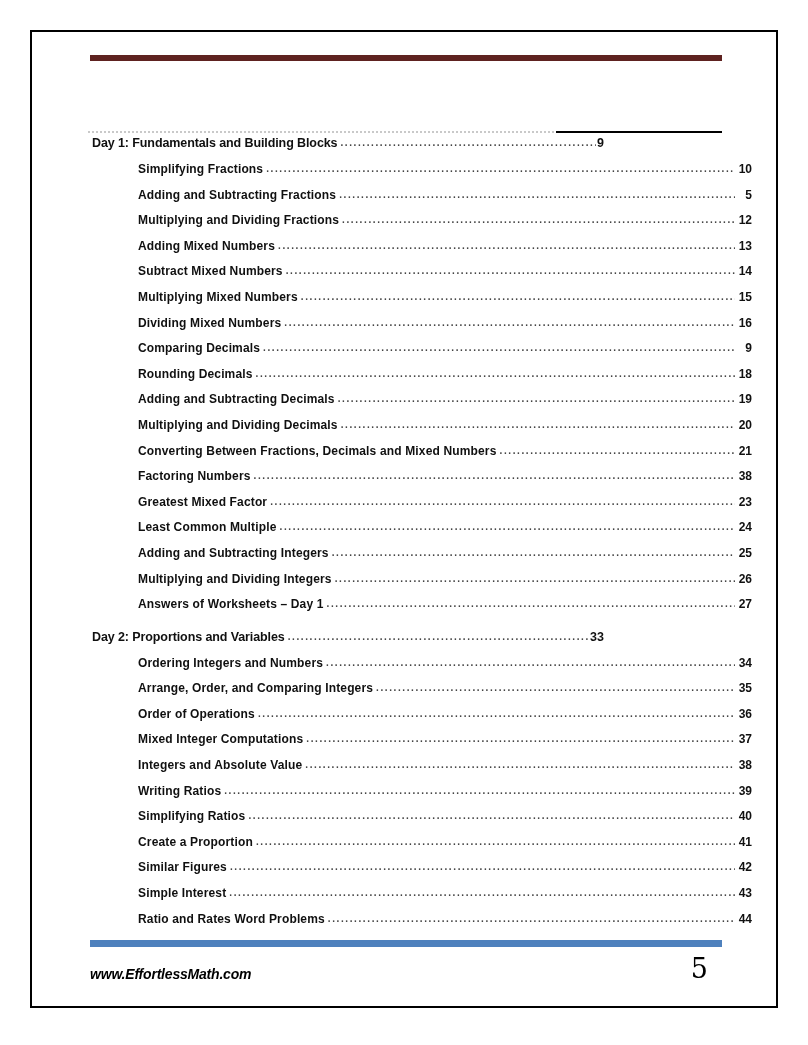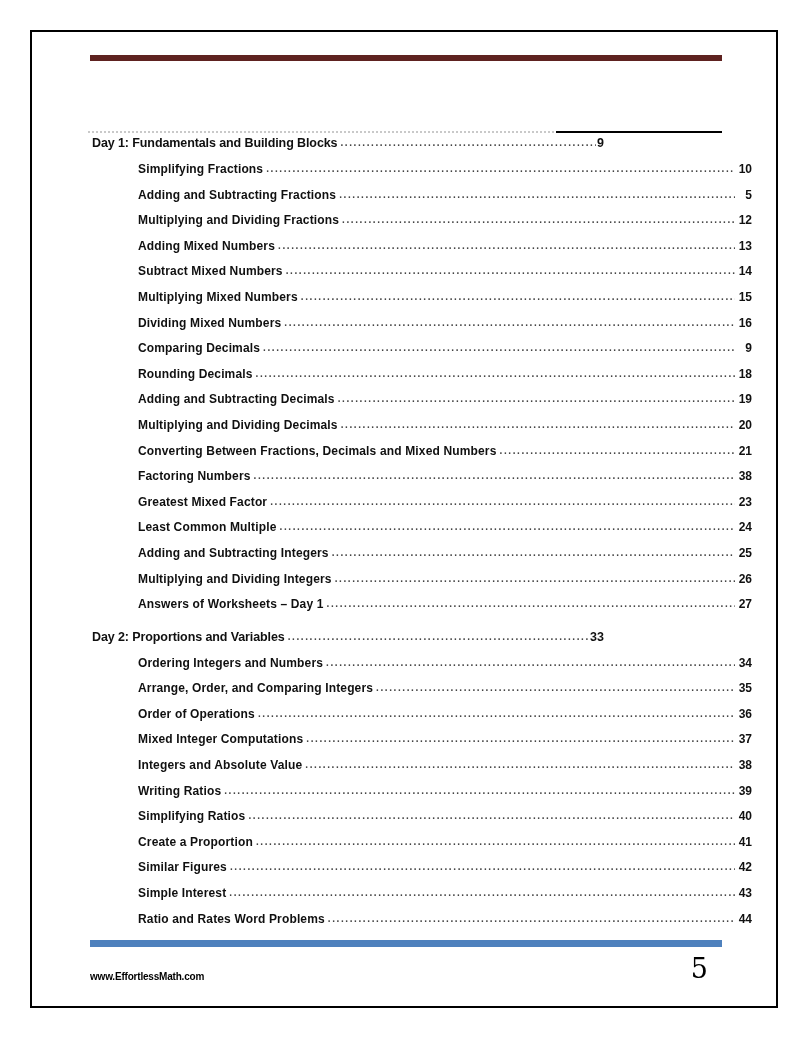--- a/index.html
+++ b/index.html
@@ -159,24 +159,25 @@
     background: #4E81BD;
     width: 100%;
   }
   #footer-row {
     display: flex;
     align-items: flex-end;
     justify-content: space-between;
     margin-top: 8px;
   }
   #footer-site {
-    font-size: 10px;
+    font-size: 14px;
     font-weight: bold;
     color: #000;
     letter-spacing: -0.2px;
+    font-style: italic;
   }
   #footer-page-number {
     font-family: "DejaVu Serif", serif;
     font-size: 27px;
     line-height: 27px;
     color: #000;
     padding-right: 14px;
   }
 </style>
 </head>

